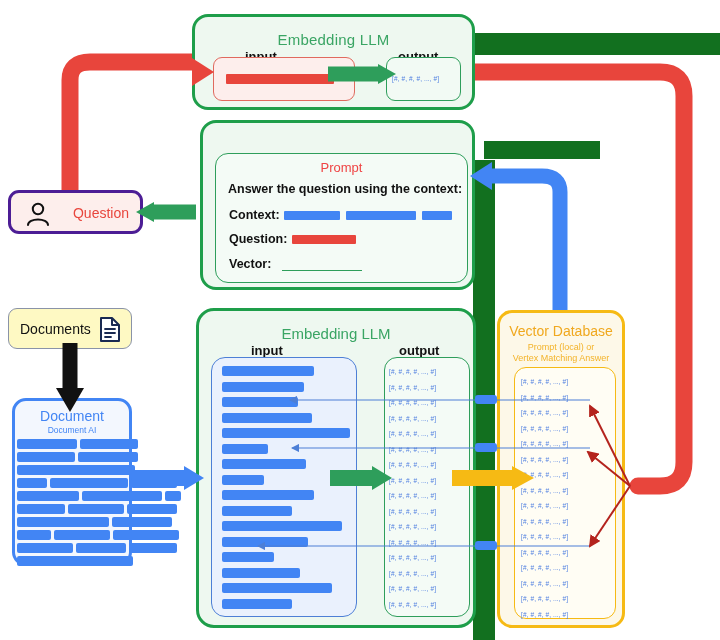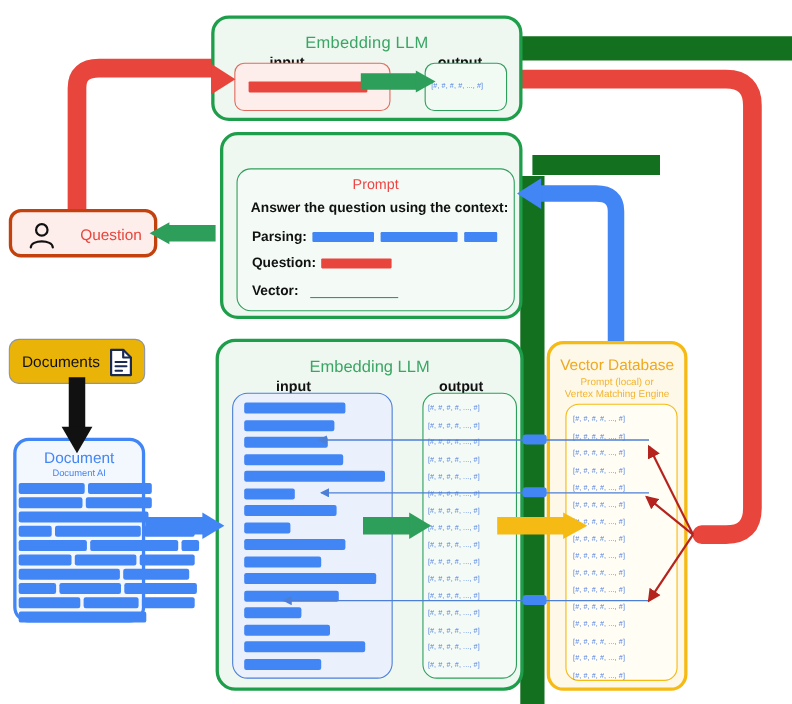--- a/index.html
+++ b/index.html
@@ -33,28 +33,28 @@
   .gen-title{position:absolute;width:100%;text-align:center;top:11px;font-size:14px;color:#3aa564;}
   .prompt{position:absolute;left:12px;top:30px;width:251px;height:128px;
           border:1.5px solid #2e9e5b;border-radius:13px;background:#f4fbf6;}
   .prompt-title{position:absolute;width:100%;text-align:center;top:6px;font-size:13px;color:#ef4444;}
   .prompt-line{position:absolute;font-size:12.5px;color:#111;font-weight:600;}
   .ctx-bar{position:absolute;height:9px;background:#4285f4;border-radius:1px;}
   .q-bar{position:absolute;height:9px;background:#e8453c;border-radius:1px;}
   .ans-rule{position:absolute;height:0;border-bottom:1.6px solid #2e9e5b;}
 
   
-  .question{left:8px;top:190px;width:135px;height:44px;border:3px solid #c2410c;
+  .question{left:8px;top:190px;width:135px;height:44px;border:3px solid #4c1d95;
             border-radius:11px;background:#fdeeec;}
   .q-label{position:absolute;right:11px;top:12px;font-size:14px;color:#e8453c;}
   .person-ic{position:absolute;left:14px;top:9px;}
 
   
   .docs{left:8px;top:308px;width:124px;height:41px;border:1.5px solid #8a93a8;
-        border-radius:9px;background:#eab308;}
+        border-radius:9px;background:#fef9c3;}
   .docs-label{position:absolute;left:11px;top:12px;font-size:14px;color:#111;}
   .doc-ic{position:absolute;right:10px;top:7px;}
 
   
   .parsing{left:12px;top:398px;width:120px;height:168px;border:3px solid #4285f4;
            border-radius:14px;background:#f3f7fe;}
   .parsing-title{position:absolute;width:100%;text-align:center;top:7px;font-size:14px;color:#4285f4;}
   .parsing-sub{position:absolute;width:100%;text-align:center;top:24px;font-size:8.5px;color:#4285f4;}
   .brick{position:absolute;height:10px;background:#4285f4;border-radius:2px;}
 
@@ -103,21 +103,21 @@
     </div>
     <div class="out-box-top">
       <div class="vecline" style="position:absolute;left:5px;top:16px;">[#, #, #, #, ..., #]</div>
     </div>
   </div>
 
   <div class="panel gen z3">
     <div class="prompt">
       <div class="prompt-title">Prompt</div>
       <div class="prompt-line" style="left:12px;top:28px;">Answer the question using the context:</div>
-      <div class="prompt-line" style="left:13px;top:54px;">Parsing:</div>
+      <div class="prompt-line" style="left:13px;top:54px;">Context:</div>
       <div class="ctx-bar" style="left:68px;top:57px;width:56px;"></div>
       <div class="ctx-bar" style="left:130px;top:57px;width:70px;"></div>
       <div class="ctx-bar" style="left:206px;top:57px;width:30px;"></div>
       <div class="prompt-line" style="left:13px;top:78px;">Question:</div>
       <div class="q-bar" style="left:76px;top:81px;width:64px;"></div>
       <div class="prompt-line" style="left:13px;top:103px;">Vector:</div>
       <div class="ans-rule" style="left:66px;top:116px;width:80px;"></div>
     </div>
   </div>
 
@@ -214,21 +214,21 @@
           <div class="vecline" style="line-height: 15.5px;">[#, #, #, #, ..., #]</div>
           <div class="vecline" style="line-height: 15.5px;">[#, #, #, #, ..., #]</div>
           <div class="vecline" style="line-height: 15.5px;">[#, #, #, #, ..., #]</div>
         </div>
     </div>
   </div>
 
   <div class="panel vdb z3">
     <div class="vdb-title">Vector Database</div>
     <div class="vdb-sub" style="top:29px;">Prompt (local) or</div>
-    <div class="vdb-sub" style="top:40px;">Vertex Matching Engine</div>
+    <div class="vdb-sub" style="top:40px;">Vertex Matching Answer</div>
     <div class="vdb-inner">
       <div id="vbars" style="position:absolute;left:6px;top:6px;">
           <div class="vecline" style="line-height: 15.5px;">[#, #, #, #, ..., #]</div>
           <div class="vecline" style="line-height: 15.5px;">[#, #, #, #, ..., #]</div>
           <div class="vecline" style="line-height: 15.5px;">[#, #, #, #, ..., #]</div>
           <div class="vecline" style="line-height: 15.5px;">[#, #, #, #, ..., #]</div>
           <div class="vecline" style="line-height: 15.5px;">[#, #, #, #, ..., #]</div>
           <div class="vecline" style="line-height: 15.5px;">[#, #, #, #, ..., #]</div>
           <div class="vecline" style="line-height: 15.5px;">[#, #, #, #, ..., #]</div>
           <div class="vecline" style="line-height: 15.5px;">[#, #, #, #, ..., #]</div>

